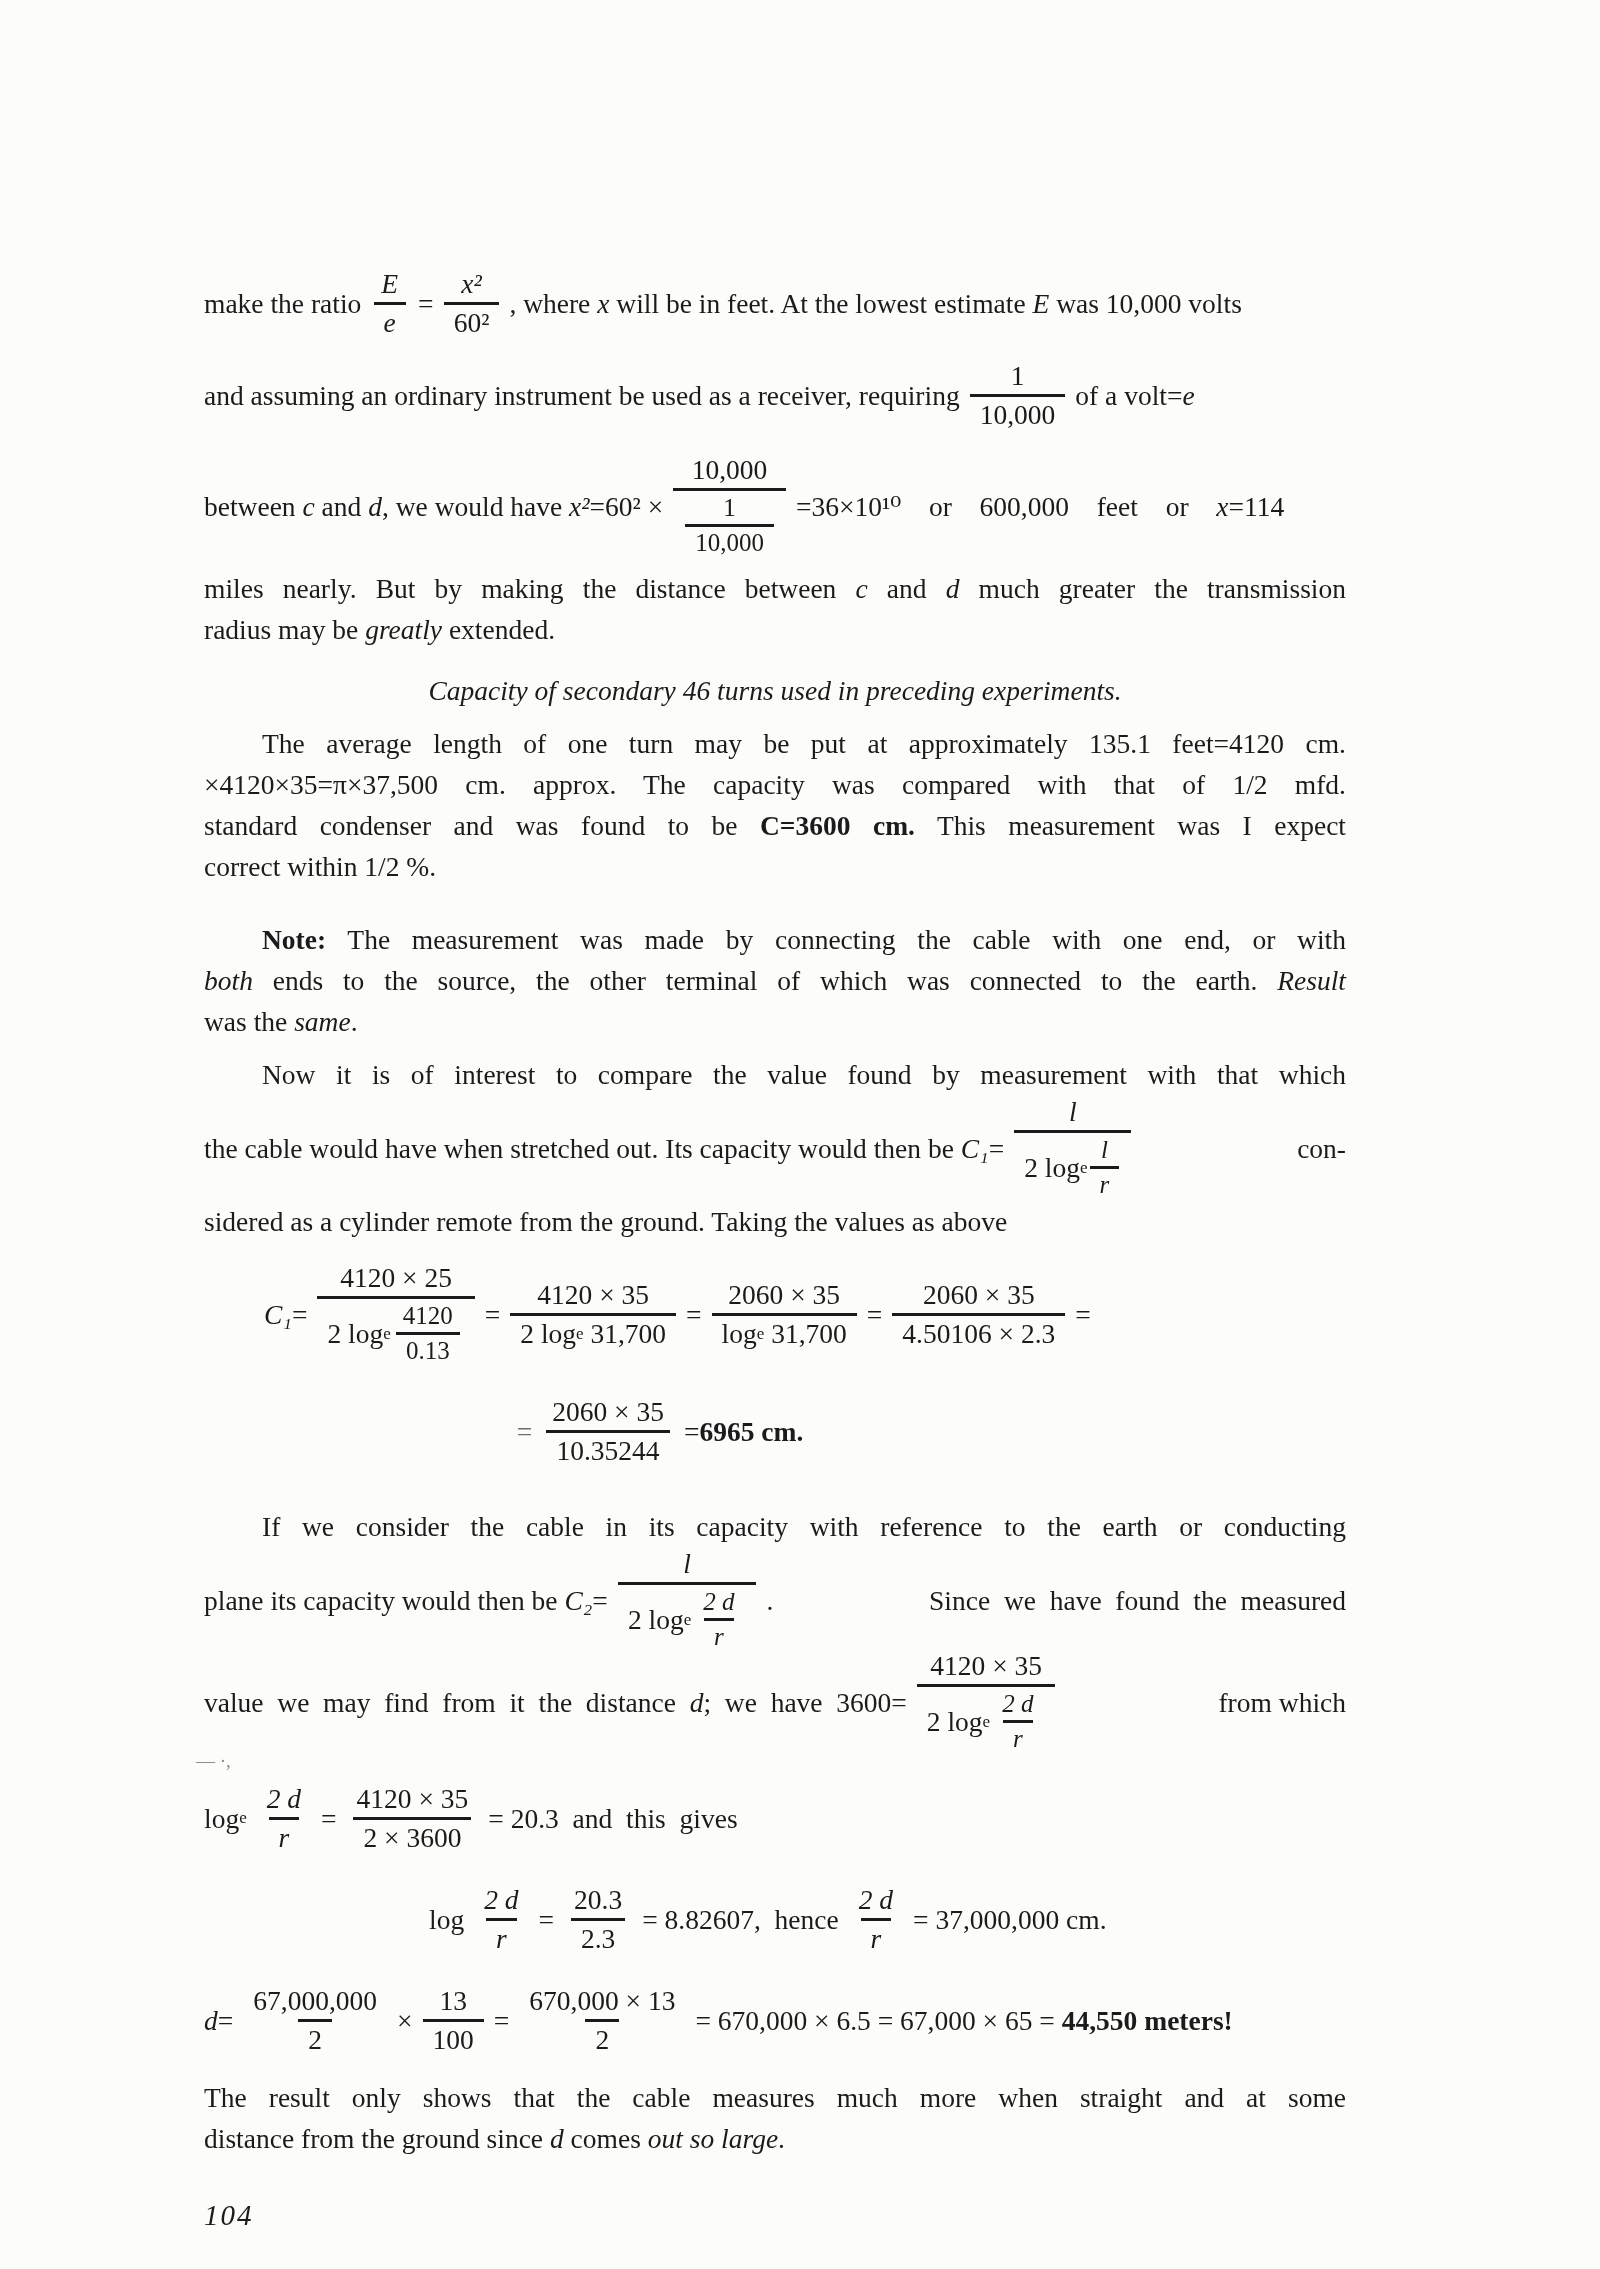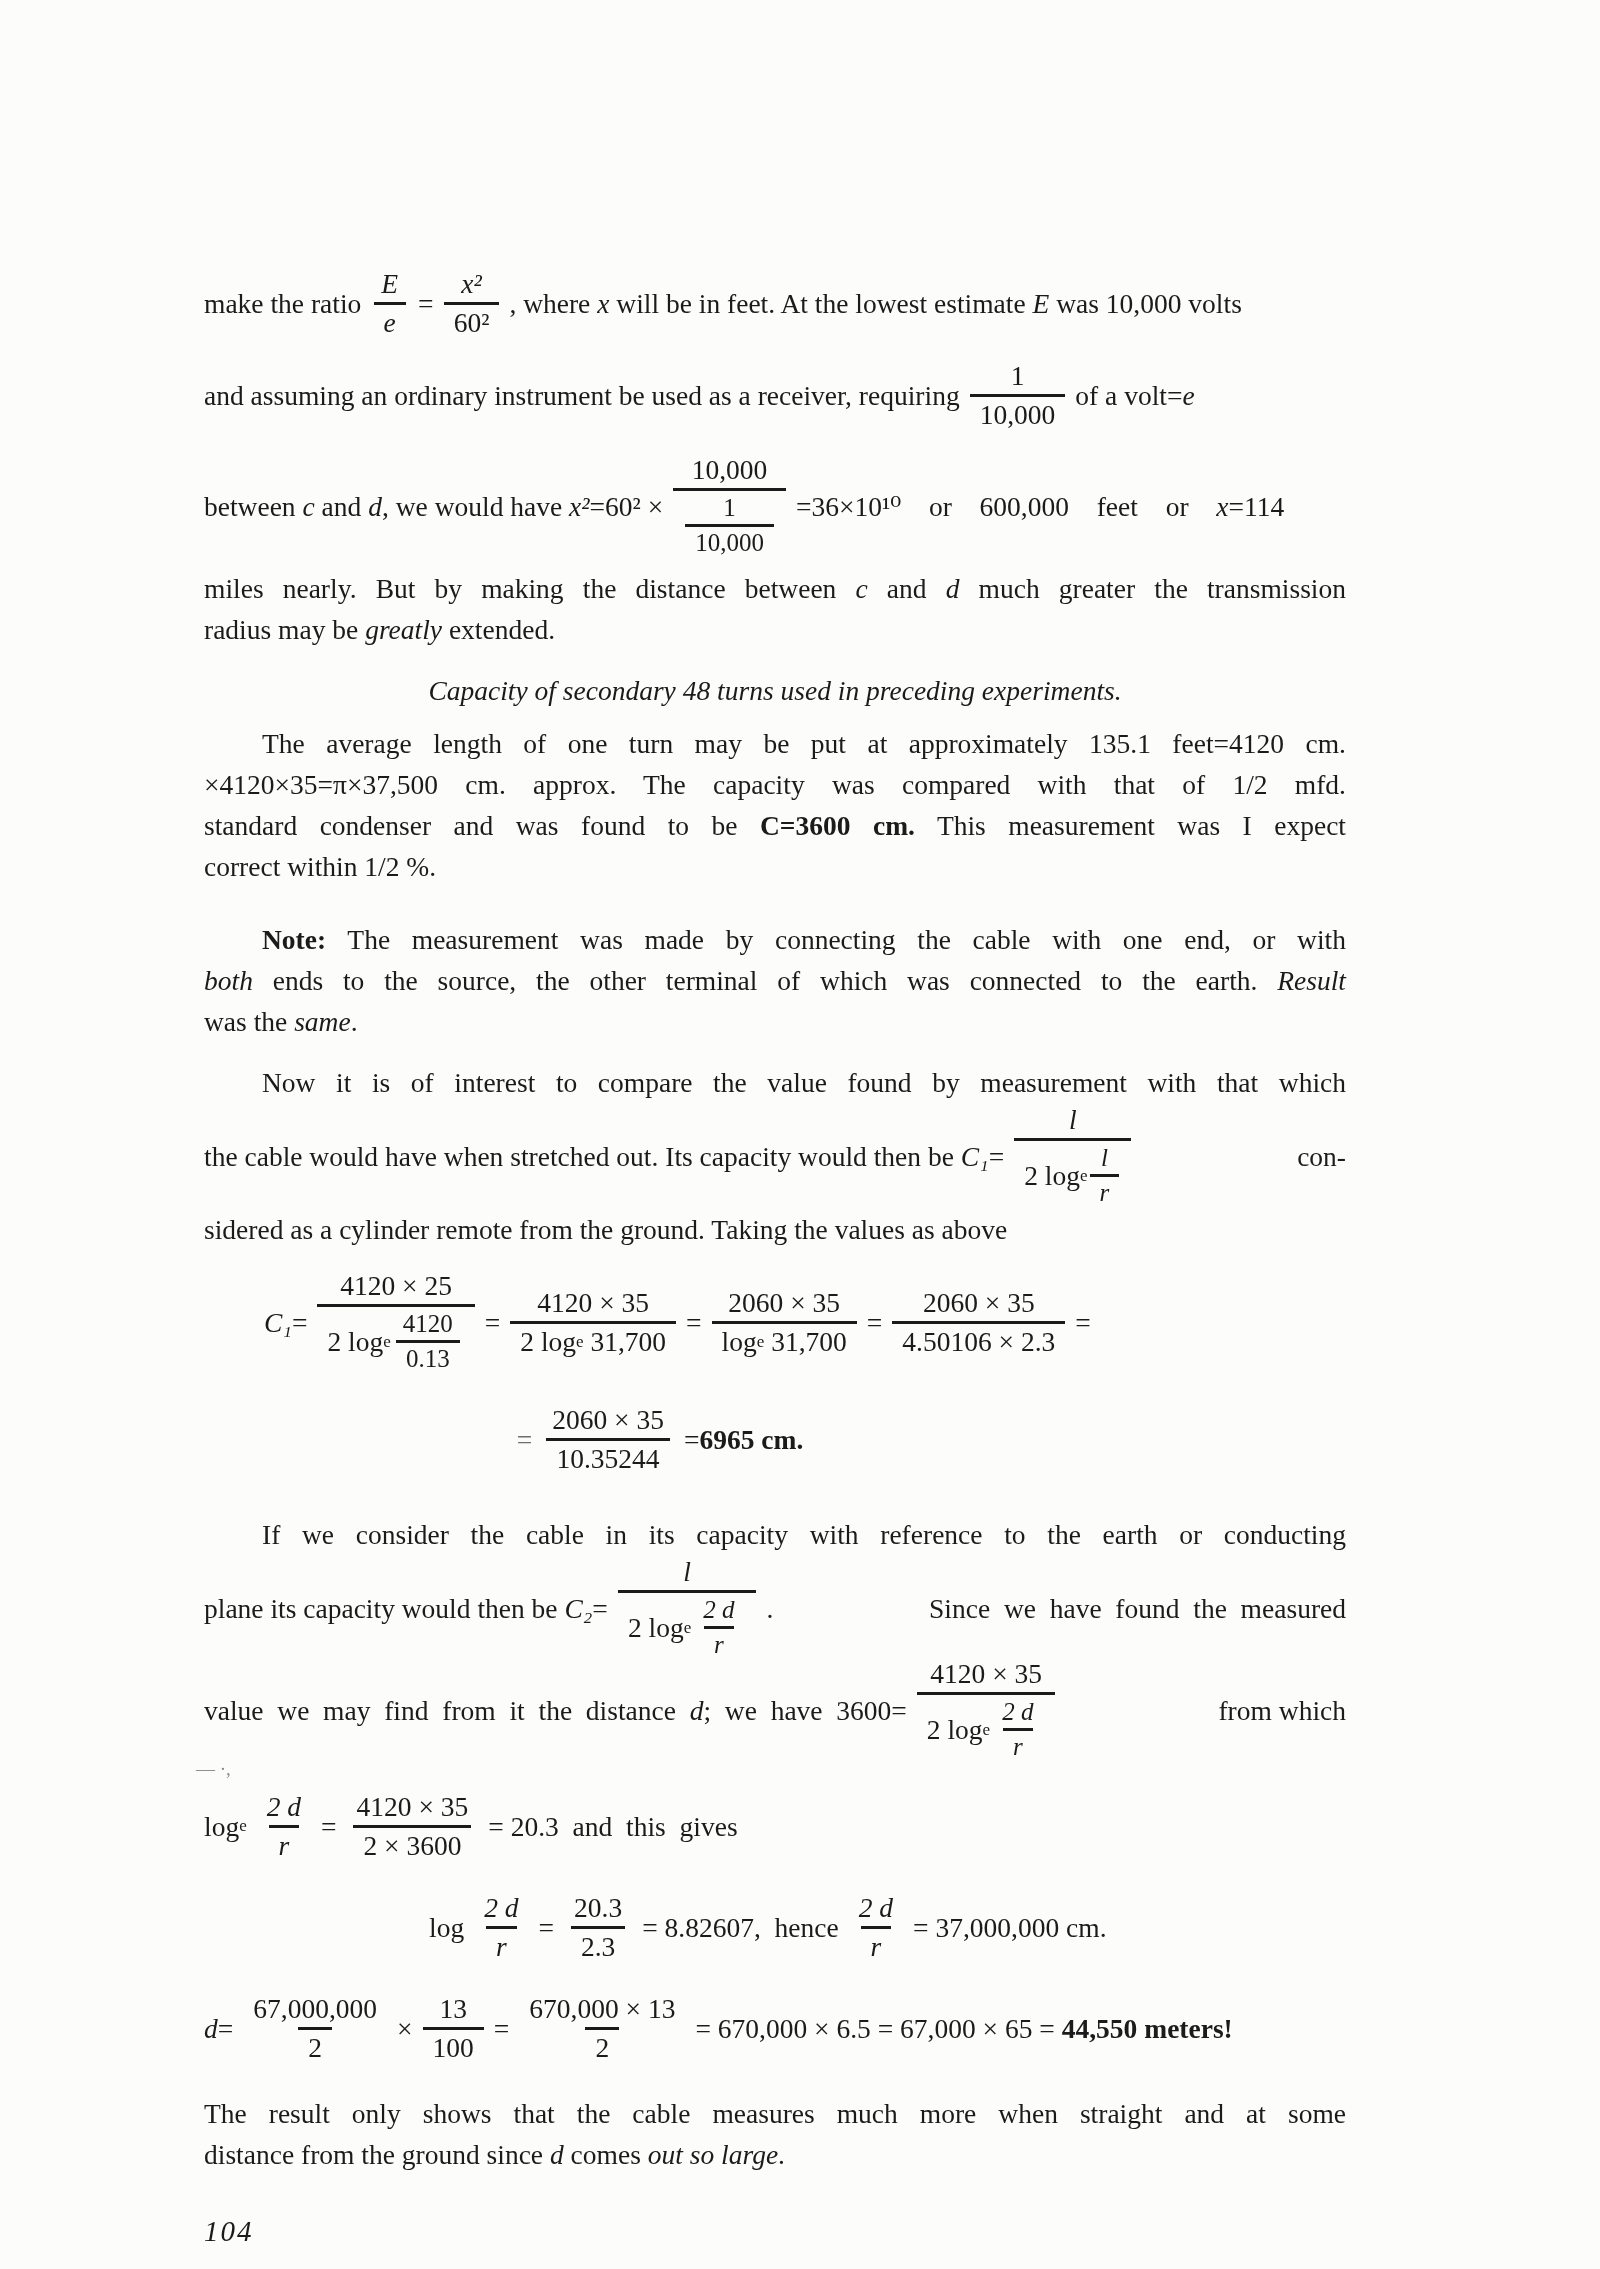--- a/index.html
+++ b/index.html
@@ -20,21 +20,21 @@
   .fr .de{border-top:3px solid #1b1b1b;padding:1px 10px 0;display:inline-flex;align-items:center;justify-content:center;white-space:pre;}
   .fr .fr{margin:1px 2px;font-size:25px;line-height:30px;}
   .var{font-style:italic;}
   .bf{font-weight:bold;}
   .jl{text-align:justify;text-align-last:justify;}
   .ind{text-indent:58px;}
   .ws{word-spacing:7px;}
   .dim{color:#6e6e6e;}
   sub{font-size:0.62em;line-height:1;}
   .head{text-align:center;font-style:italic;margin:20px 0 12px;}
-  .mt16{margin-top:32px;} .mt20{margin-top:20px;} .mt6{margin-top:6px;} .mt8{margin-top:8px;} .mt10{margin-top:10px;}
+  .mt16{margin-top:32px;} .mt20{margin-top:12px;} .mt6{margin-top:6px;} .mt8{margin-top:8px;} .mt10{margin-top:10px;}
   .eq1{margin-left:60px;} .eq4{margin-left:225px;}
   .eq2{justify-content:center;margin-right:230px;}
   .smudge{color:#8a8a8a;font-size:19px;height:20px;line-height:20px;margin-left:-8px;}
   .pageno{font-style:italic;margin-top:36px;font-size:29px;letter-spacing:2px;}
 </style>
 </head>
 <body>
 
 <div class="content">
 
@@ -72,21 +72,21 @@
       </span>
     </span>
     <span class="ws">=36×10¹⁰  or  600,000  feet  or  </span>
       <span class="var">x</span>
       <span>=114</span>
   </div>
 
   <div class="jl"><span>miles nearly. But by making the distance between </span><span class="var">c</span><span> and </span><span class="var">d</span><span> much greater the transmission</span></div>
   <div><span>radius may be </span><span class="var">greatly</span><span> extended.</span></div>
 
-  <div class="head">Capacity of secondary 48 turns used in preceding experiments.</div>
+  <div class="head">Capacity of secondary 46 turns used in preceding experiments.</div>
 
   <div class="jl ind">The average length of one turn may be put at approximately 135.1 feet=4120 cm.</div>
   <div class="jl">×4120×35=π×37,500 cm. approx. The capacity was compared with that of 1/2 mfd.</div>
   <div class="jl"><span>standard condenser and was found to be </span><span class="bf">C=3600 cm.</span><span> This measurement was I expect</span></div>
   <div>correct within 1/2 %.</div>
 
   <div class="jl ind mt16"><span class="bf">Note:</span><span> The measurement was made by connecting the cable with one end, or with</span></div>
   <div class="jl"><span class="var">both</span><span> ends to the source, the other terminal of which was connected to the earth. </span><span class="var">Result</span></div>
   <div><span>was the </span><span class="var">same</span><span>.</span></div>
 

